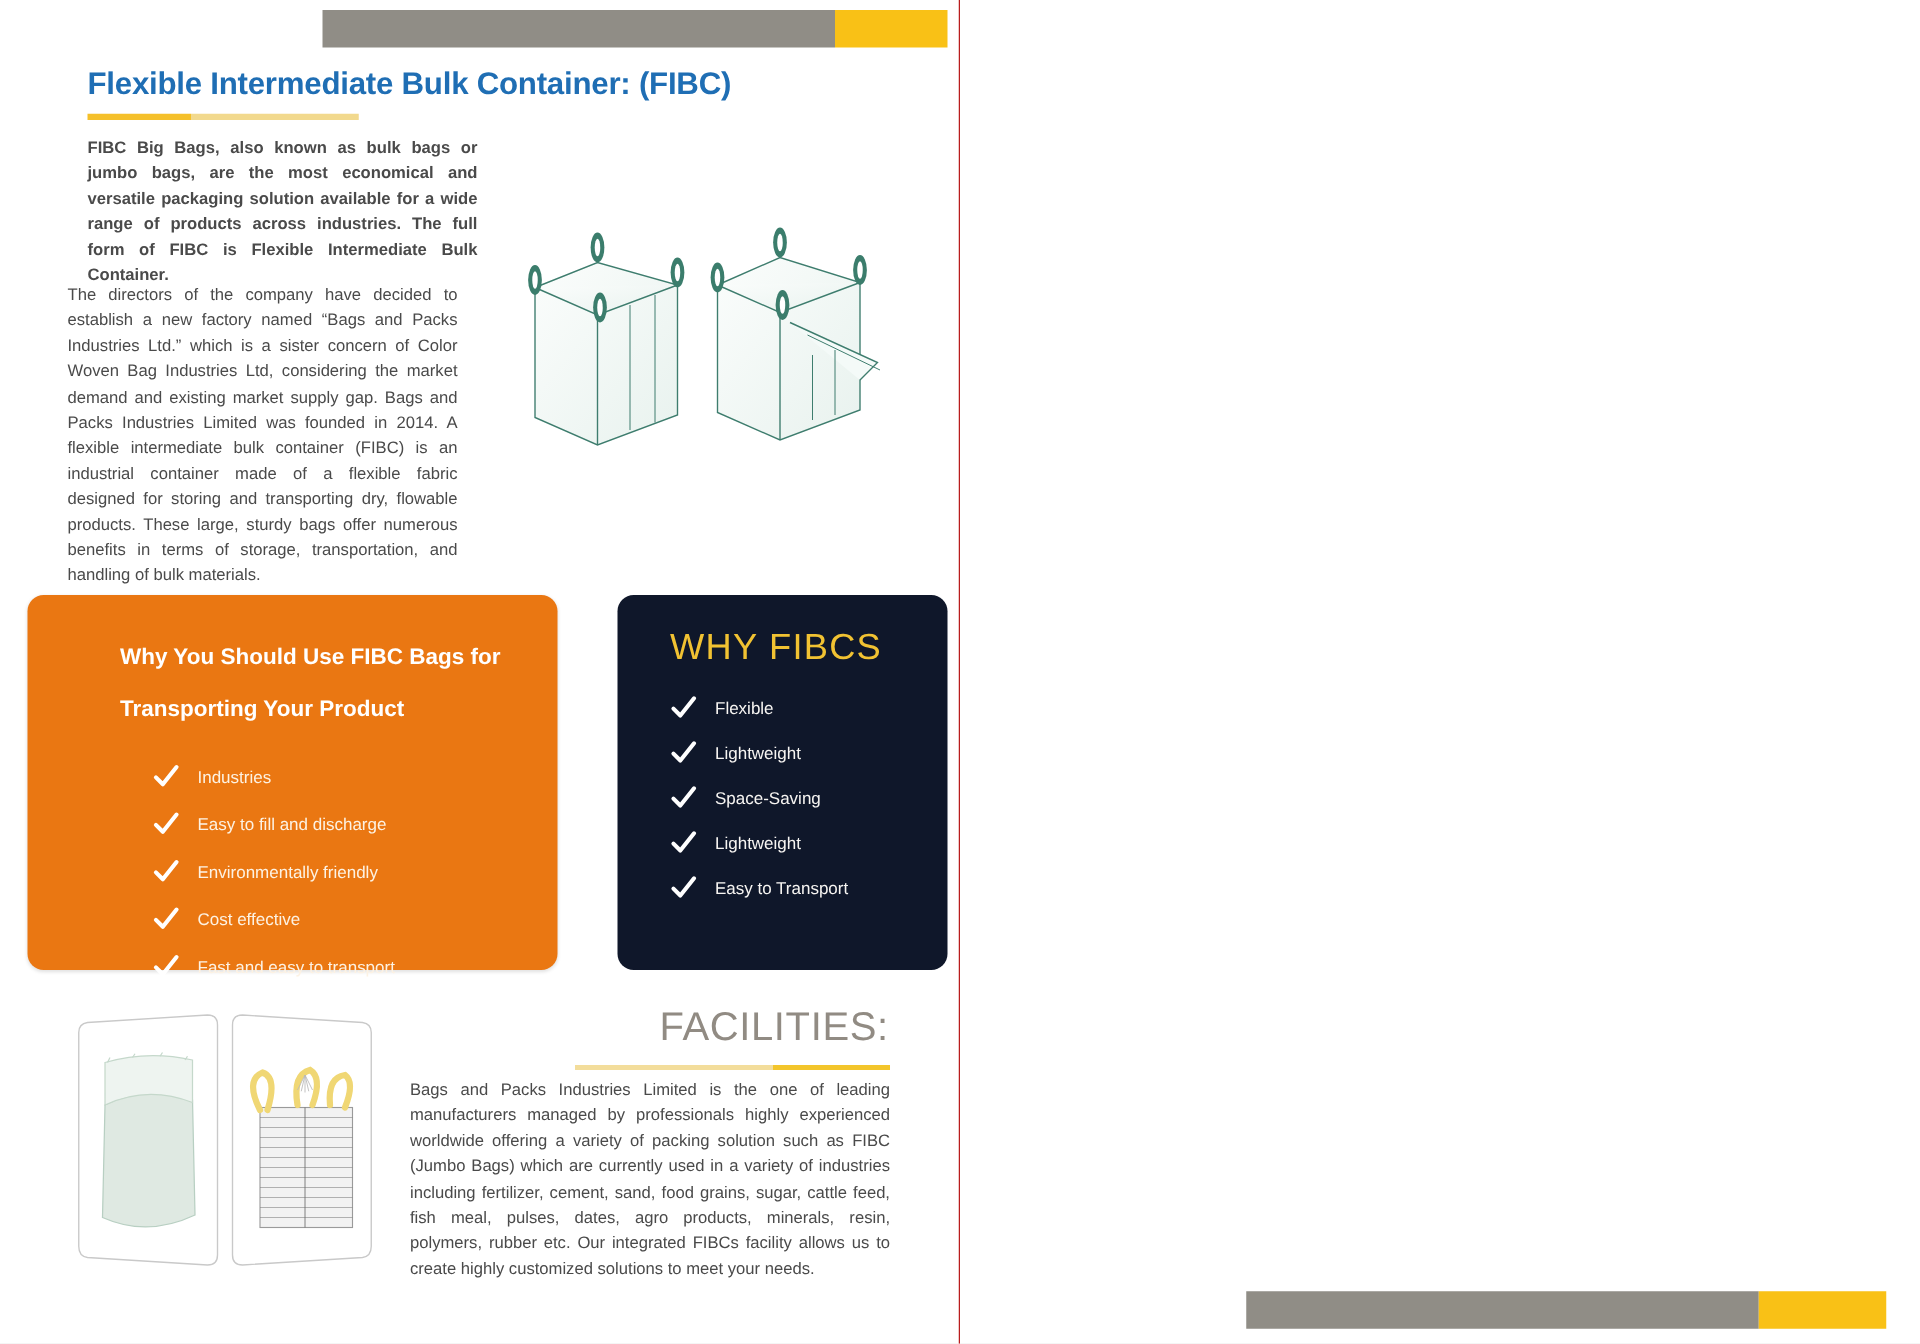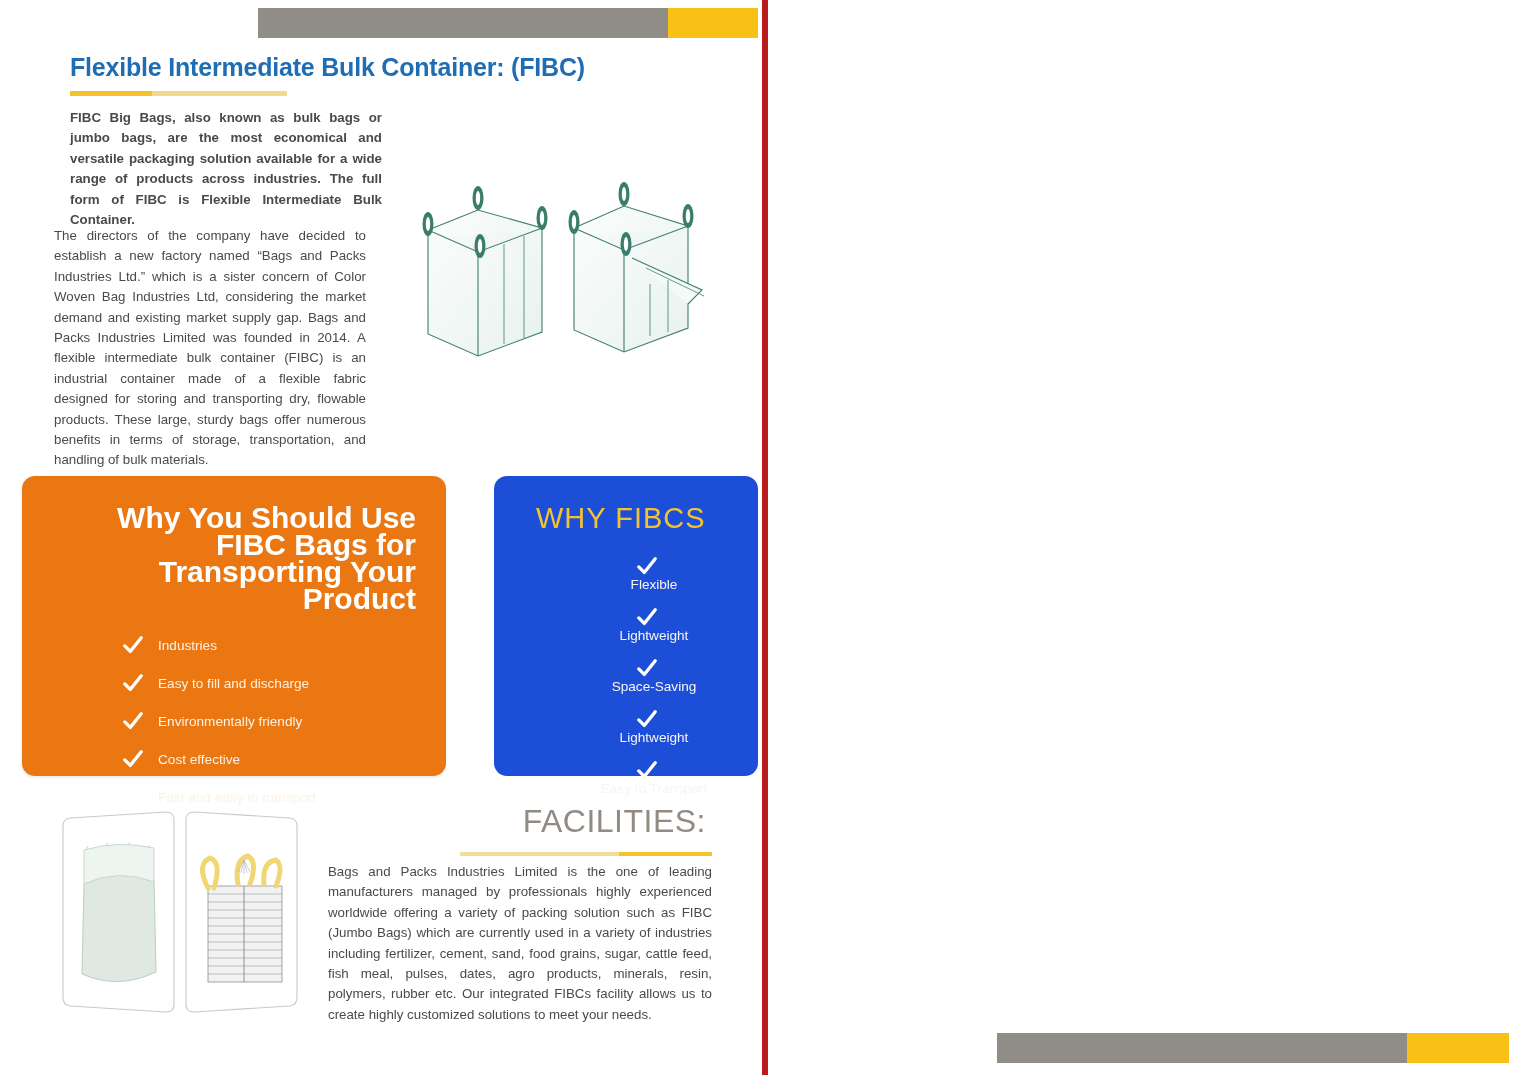--- a/index.html
+++ b/index.html
@@ -9,21 +9,21 @@
     font-family: "Liberation Sans", sans-serif;
     overflow: hidden;
   }
   .spread { position: relative; width: 1536px; height: 1075px; display: flex; }
 
   .page {
     position: relative;
     background: #ffffff;
     overflow: hidden;
   }
-  .page-left  { width: 768px; height: 1075px; border-right: 6px solid #b91c1c; }
+  .page-left  { width: 768px; height: 1075px; border-right: 1px solid #b91c1c; }
   .page-right { width: 768px; height: 1075px; }
 
   
   .topbar {
     position: absolute; top: 8px; left: 258px; height: 30px; width: 500px;
     display: flex;
   }
   .topbar .grey { flex: 0 0 410px; background: #908d86; }
   .topbar .yell { flex: 1 1 auto; background: #f9c116; }
 
@@ -57,44 +57,43 @@
     position: absolute; left: 392px; top: 172px; width: 336px; height: 206px;
   }
 
   
   .orange-card {
     position: absolute; left: 22px; top: 476px; width: 424px; height: 300px;
     background: #ea7712; border-radius: 13px; padding: 28px 30px 0 30px;
     box-shadow: 0 1px 3px rgba(0,0,0,.12);
   }
   .orange-card h2 {
-    color: #fff; font-size: 30px; line-height: 27px; font-weight: bold;
+    color: #fff; font-size: 18px; line-height: 42px; font-weight: bold;
     margin-left: 44px;
-    text-align: right;
   }
   .check-list { margin-top: 22px; }
   .check-row {
     display: flex; align-items: center; margin: 0 0 16px 70px;
   }
   .check-row .tick { width: 22px; flex: 0 0 22px; }
   .check-row .txt {
     color: #fdf2e3; font-size: 13.6px; margin-left: 14px; font-weight: 400;
   }
 
   
   .grey-card {
     position: absolute; left: 494px; top: 476px; width: 264px; height: 300px;
-    background: #1d4ed8; border-radius: 13px; padding: 26px 0 0 0;
+    background: #0f172a; border-radius: 13px; padding: 26px 0 0 0;
   }
   .grey-card h2 {
     color: #f1c232; font-size: 29px; letter-spacing: 1px; font-weight: normal;
     margin-left: 42px; font-family: "Liberation Sans", sans-serif;
   }
   .grey-card .check-list { margin-top: 20px; }
-  .grey-card .check-row { margin-left: 42px; margin-bottom: 14px; flex-direction: column; }
+  .grey-card .check-row { margin-left: 42px; margin-bottom: 14px; }
   .grey-card .check-row .txt { color: #f7f5f2; font-size: 13.6px; }
 
   
   .facilities-imgs {
     position: absolute; left: 58px; top: 804px; width: 252px; height: 215px;
   }
   .fac-title {
     position: absolute; right: 56px; top: 803px;
     color: #918b83; font-size: 32px; letter-spacing: .5px;
   }

